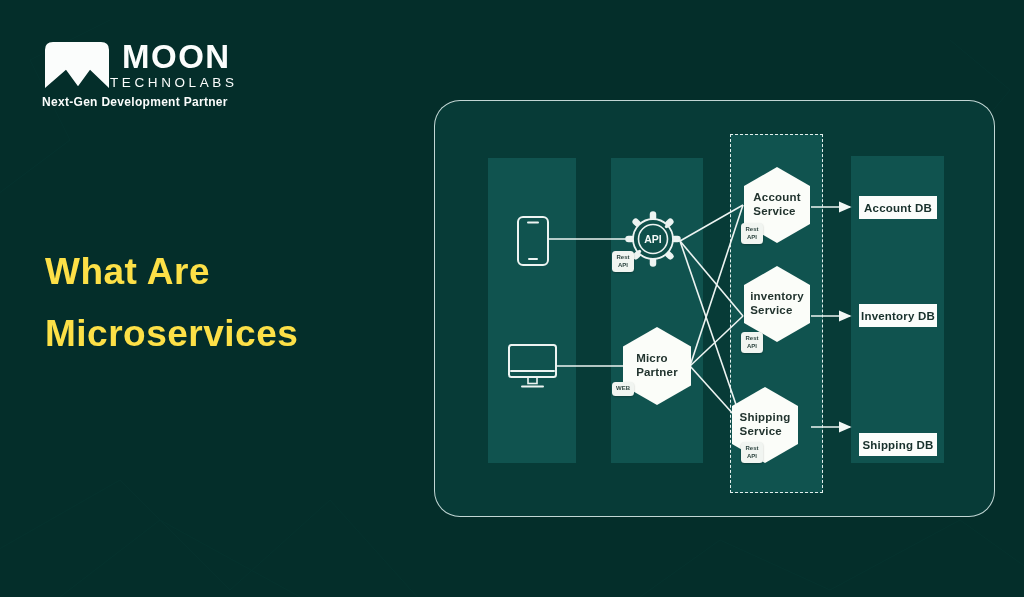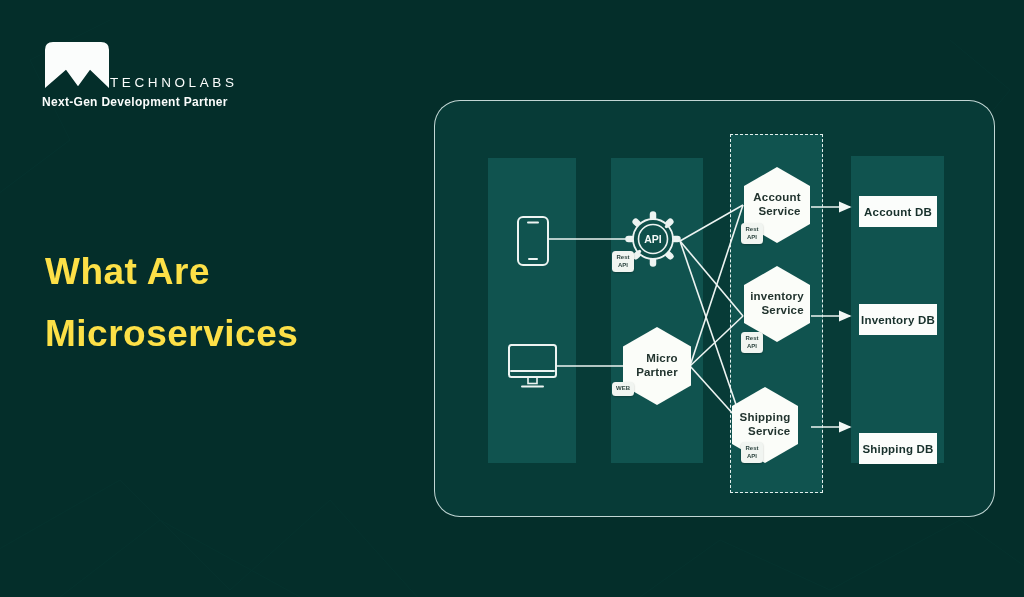--- a/index.html
+++ b/index.html
@@ -33,37 +33,37 @@
   .col2{left:176px;top:57px;width:92px;height:305px;}
   .col4{left:416px;top:55px;width:93px;height:307px;}
   .dashed-box{position:absolute;left:295px;top:33px;width:91px;height:357px;
     background:#10534f;border:1.6px dashed #e3efed;}
 
   .wires{position:absolute;left:0;top:0;width:559px;height:415px;z-index:2;}
 
   .hex{position:absolute;width:80px;height:90px;z-index:3;}
   .hex svg{position:absolute;left:0;top:0;}
   .hex-label{position:absolute;inset:0;display:flex;align-items:center;justify-content:center;
-    text-align:right;color:#22342f;font-size:11.5px;font-weight:700;line-height:1.2;
+    text-align:left;color:#22342f;font-size:11.5px;font-weight:700;line-height:1.2;
     white-space:pre-line;letter-spacing:.2px;}
   .hex-account{left:302px;top:59px;}
   .hex-inventory{left:302px;top:158px;}
   .hex-shipping{left:290px;top:279px;}
   .hex-micro{left:182px;top:220px;}
 
   .badge{position:absolute;z-index:4;background:#f1f5f1;border-radius:3.5px;
     color:#2c443f;font-size:6px;font-weight:700;line-height:1.25;text-align:center;
     padding:3px 3px;white-space:pre-line;box-shadow:0 1px 2px rgba(0,0,0,.25);}
   .badge-gateway{left:177px;top:150px;width:16px;}
   .badge-web{left:177px;top:281px;width:16px;}
   .badge-account{left:306px;top:122px;width:16px;}
   .badge-inventory{left:306px;top:231px;width:16px;}
   .badge-shipping{left:306px;top:341px;width:16px;}
 
-  .db-box{position:absolute;left:424px;width:78px;height:31px;z-index:3;
+  .db-box{position:absolute;left:424px;width:78px;height:23px;z-index:3;
     background:#fbfdfb;display:flex;align-items:center;justify-content:center;
     color:#17302b;font-size:11.5px;font-weight:700;letter-spacing:.2px;}
   .db-account{top:95px;}
   .db-inventory{top:203px;}
   .db-shipping{top:332px;}
 </style>
 </head>
 <body>
 
 <svg class="bg-pattern" width="1024" height="597" viewBox="0 0 1024 597">
@@ -74,20 +74,21 @@
     <path d="M640,597 L720,540 L830,590 L960,520 L1030,570"></path>
     <path d="M950,40 L1010,90 L960,150"></path>
   </g>
 </svg>
 
 <div class="logo">
   <svg class="logo-mark" width="64" height="60" viewBox="0 0 64 60">
     <path d="M8,0 H56 Q64,0 64,8 V48 L45,29 L33,46 L21,29 L0,48 V8 Q0,0 8,0 Z" transform="translate(0,2) scale(1,0.96)" fill="#fbfdfc"></path>
     <path d="M0,48 L21,29 L33,46 L45,29 L64,48 V52 Q64,60 56,60 H8 Q0,60 0,52 Z" transform="translate(0,-2)" fill="#fbfdfc" opacity="0"></path>
   </svg>
+  <div class="logo-name">MOON</div>
   <div class="logo-sub">TECHNOLABS</div>
   <div class="logo-tagline">Next-Gen Development Partner</div>
 </div>
 
 <div class="headline">What Are
 Microservices</div>
 
 <div class="panel">
 
   <div class="col col1"></div>

